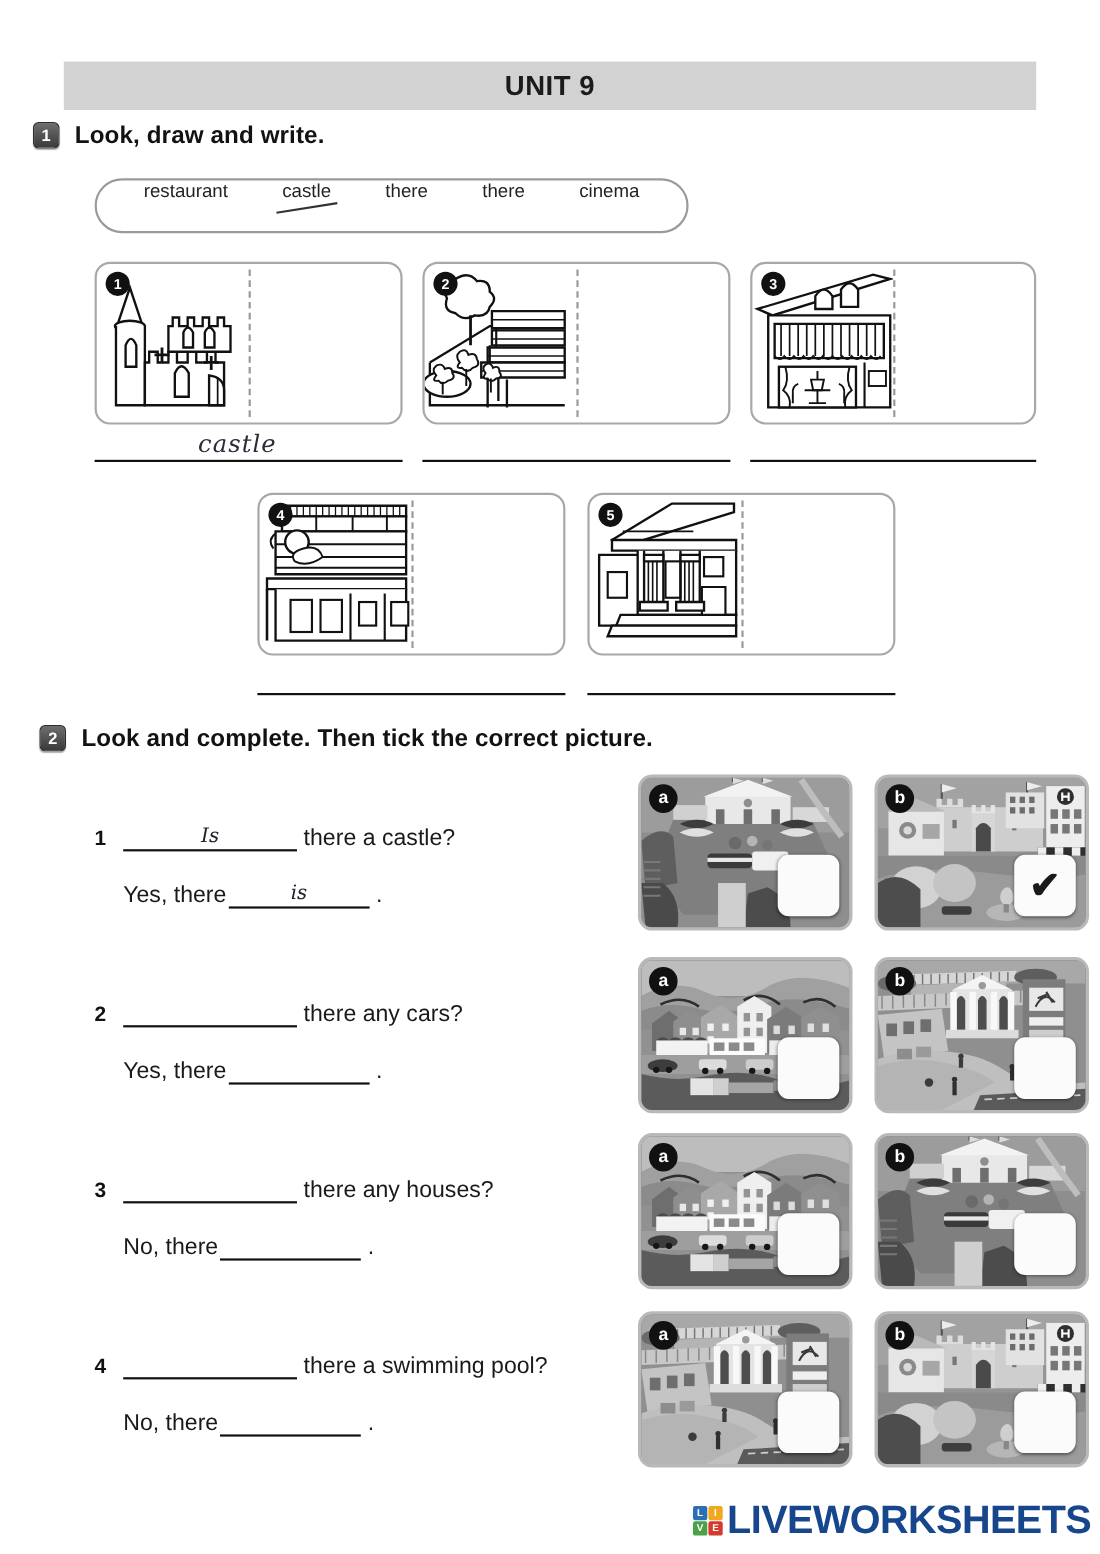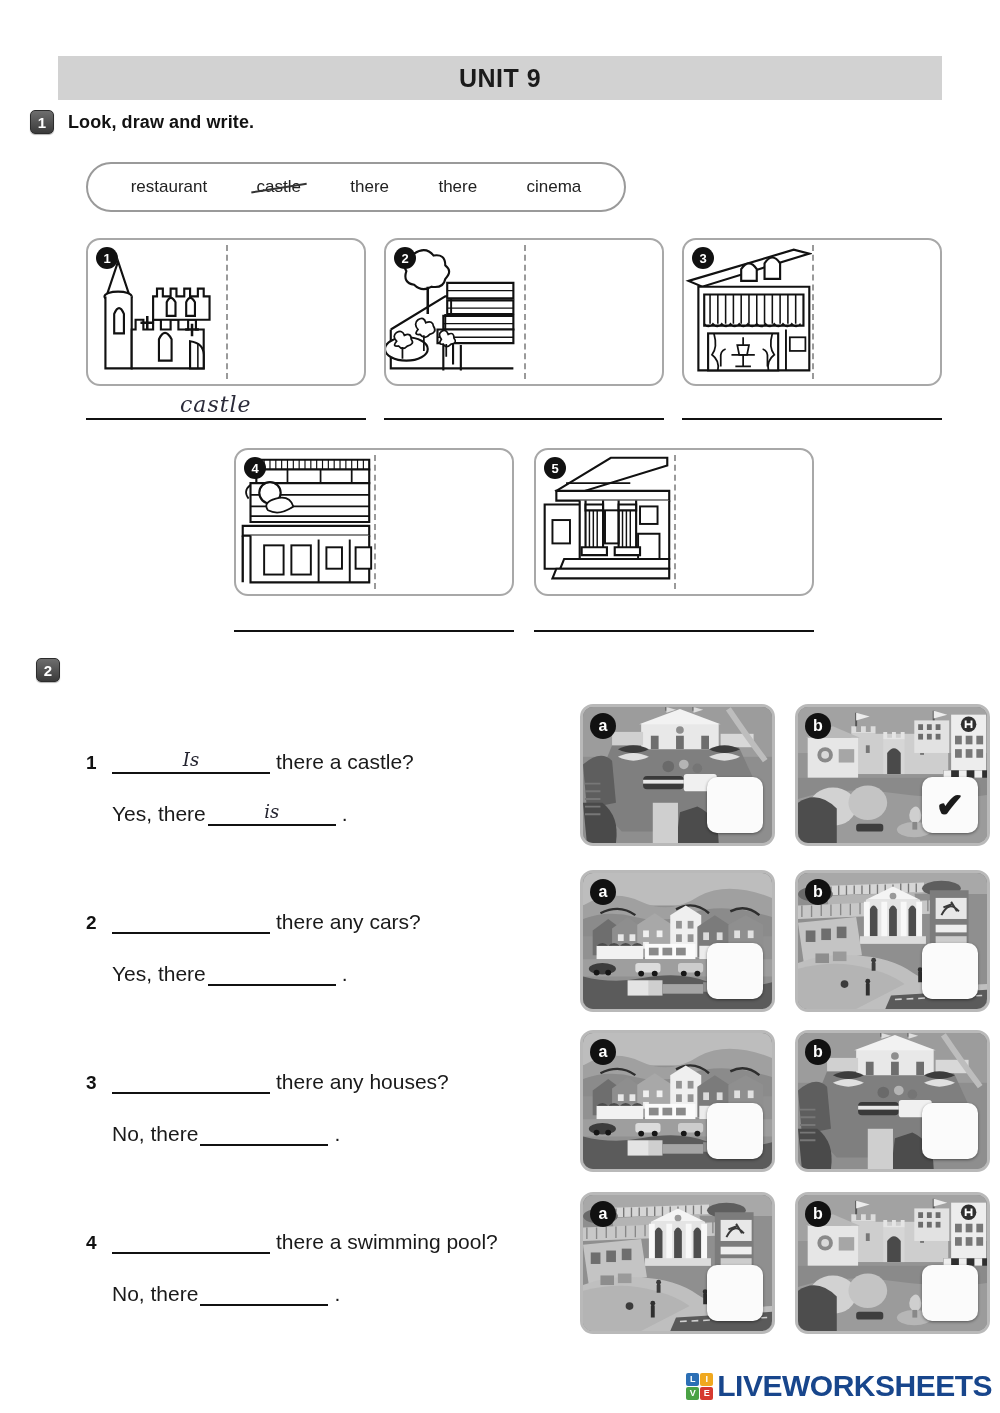--- a/index.html
+++ b/index.html
@@ -27,27 +27,27 @@
   .ex-badge{
     width:24px; height:24px; border-radius:5px;
     background:linear-gradient(#6e6e6e,#3a3a3a);
     border:1px solid #2c2c2c;
     color:#fff; font-weight:bold; font-size:15px;
     display:flex; align-items:center; justify-content:center;
     box-shadow:0 1px 1px rgba(0,0,0,.3);
     flex:0 0 auto;
   }
   .ex-head{ position:absolute; display:flex; align-items:center; gap:14px; }
-  .ex-head .ex-title{ font-size:18px; font-weight:bold; color:#121212; letter-spacing:.1px;}
+  .ex-head .ex-title{ font-size:22px; font-weight:bold; color:#121212; letter-spacing:.1px;}
 
   
   .wordbank{
     position:absolute; left:86px; top:162px; width:540px; height:50px;
     border:2px solid #9a9a9a; border-radius:25px; background:#fff;
-    display:flex; align-items:center; justify-content:space-around;
+    display:flex; justify-content:space-around;
     padding:0 18px;
   }
   .wordbank .w{ font-size:17px; color:#222; position:relative; }
   .wordbank .w.struck::after{
     content:""; position:absolute; left:-6px; right:-6px; top:52%;
     height:2px; background:#333; transform:rotate(-9deg);
   }
 
   
   .drawbox{
@@ -127,21 +127,21 @@
   }
   .lw-logo .sq-wrap{
     display:grid; grid-template-columns:repeat(2,13px);
     grid-template-rows:repeat(2,13px); gap:1px;
   }
   .lw-logo .sq{
     display:flex; align-items:center; justify-content:center;
     font-size:9px; font-weight:bold; color:#fff; border-radius:2px;
   }
   .lw-logo .word{
-    font-size:30px; font-weight:bold; letter-spacing:-0.5px;
+    font-size:36px; font-weight:bold; letter-spacing:-0.5px;
   }
 </style>
 </head>
 <body>
 
 <div class="header-bar" style="background: rgb(210, 210, 210);">
   <span class="title">UNIT 9</span>
 </div>
 
 <div class="ex-head" style="left:30px; top:110px;">
@@ -296,20 +296,21 @@
       <path d="M20 122 L136 122 L136 132 L16 132 Z" fill="#fff"></path>
     </svg>
   </div>
   <div class="midline"></div>
 </div>
 <div class="writeline" style="left:534px; top:630px; width:280px;"></div>
 <span class="cursive" style="left:628px; top:604px;"></span>
 
 <div class="ex-head" style="left:36px; top:658px;">
   <span class="ex-badge">2</span>
+  <span class="ex-title">Look and complete. Then tick the correct picture.</span>
 </div>
 
 <div class="q" style="left:86px; top:750px;">
   <div class="line1">
     <span class="qnum">1</span>
     <span class="blank" style="width:158px;">
       <span class="ans">Is</span>
     </span>
     <span class="txt">there a castle?</span>
   </div>

